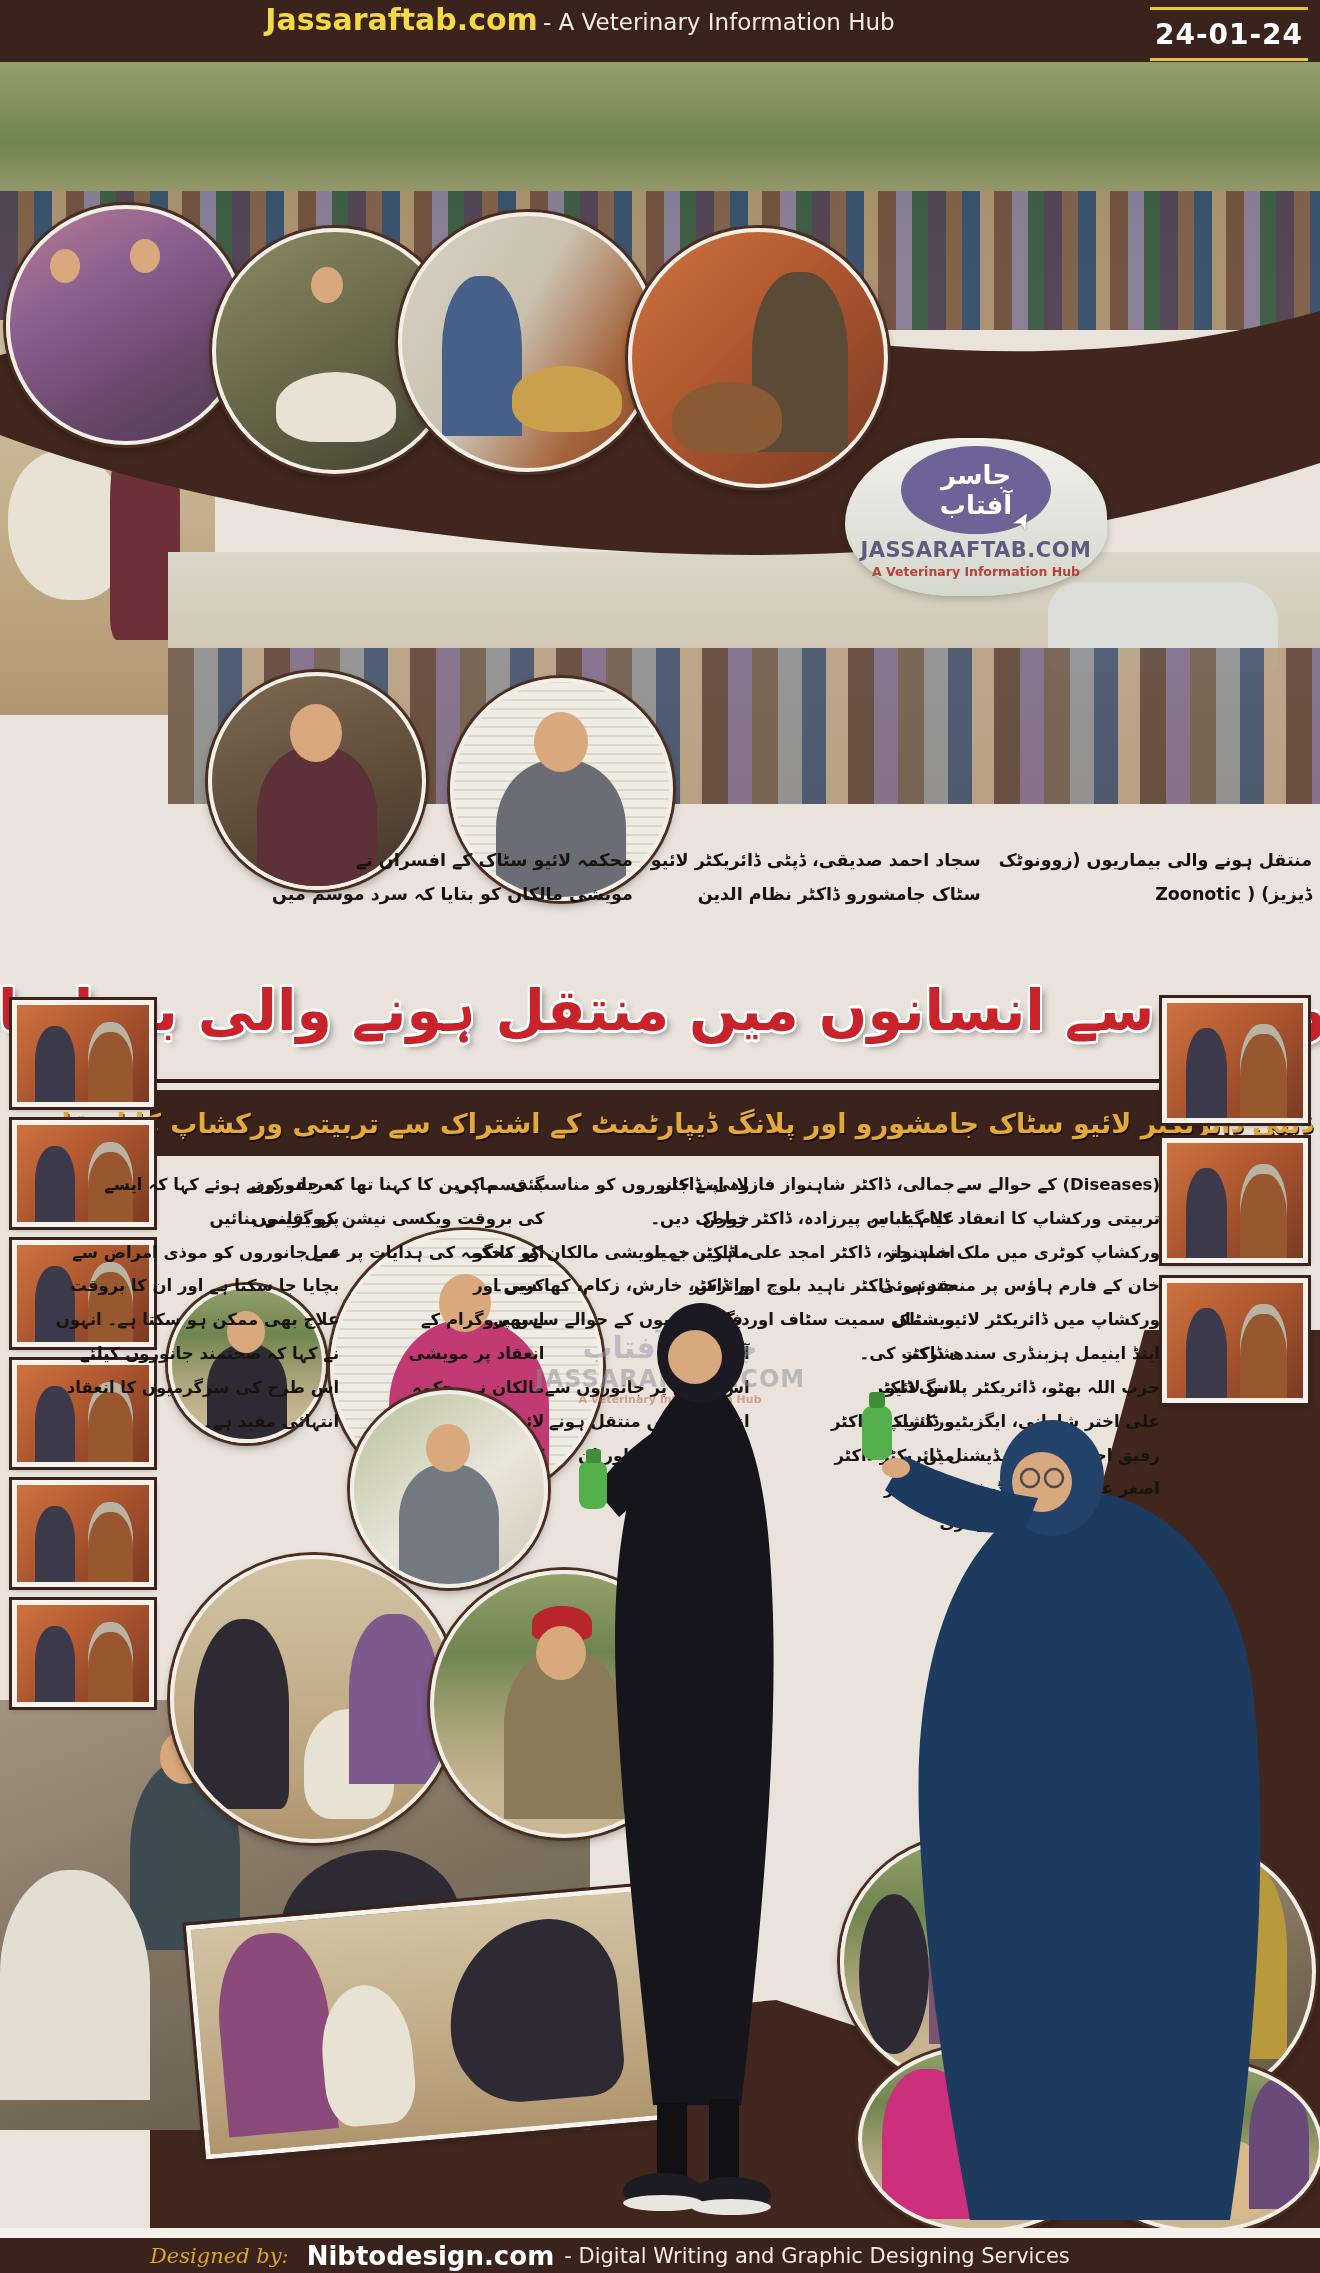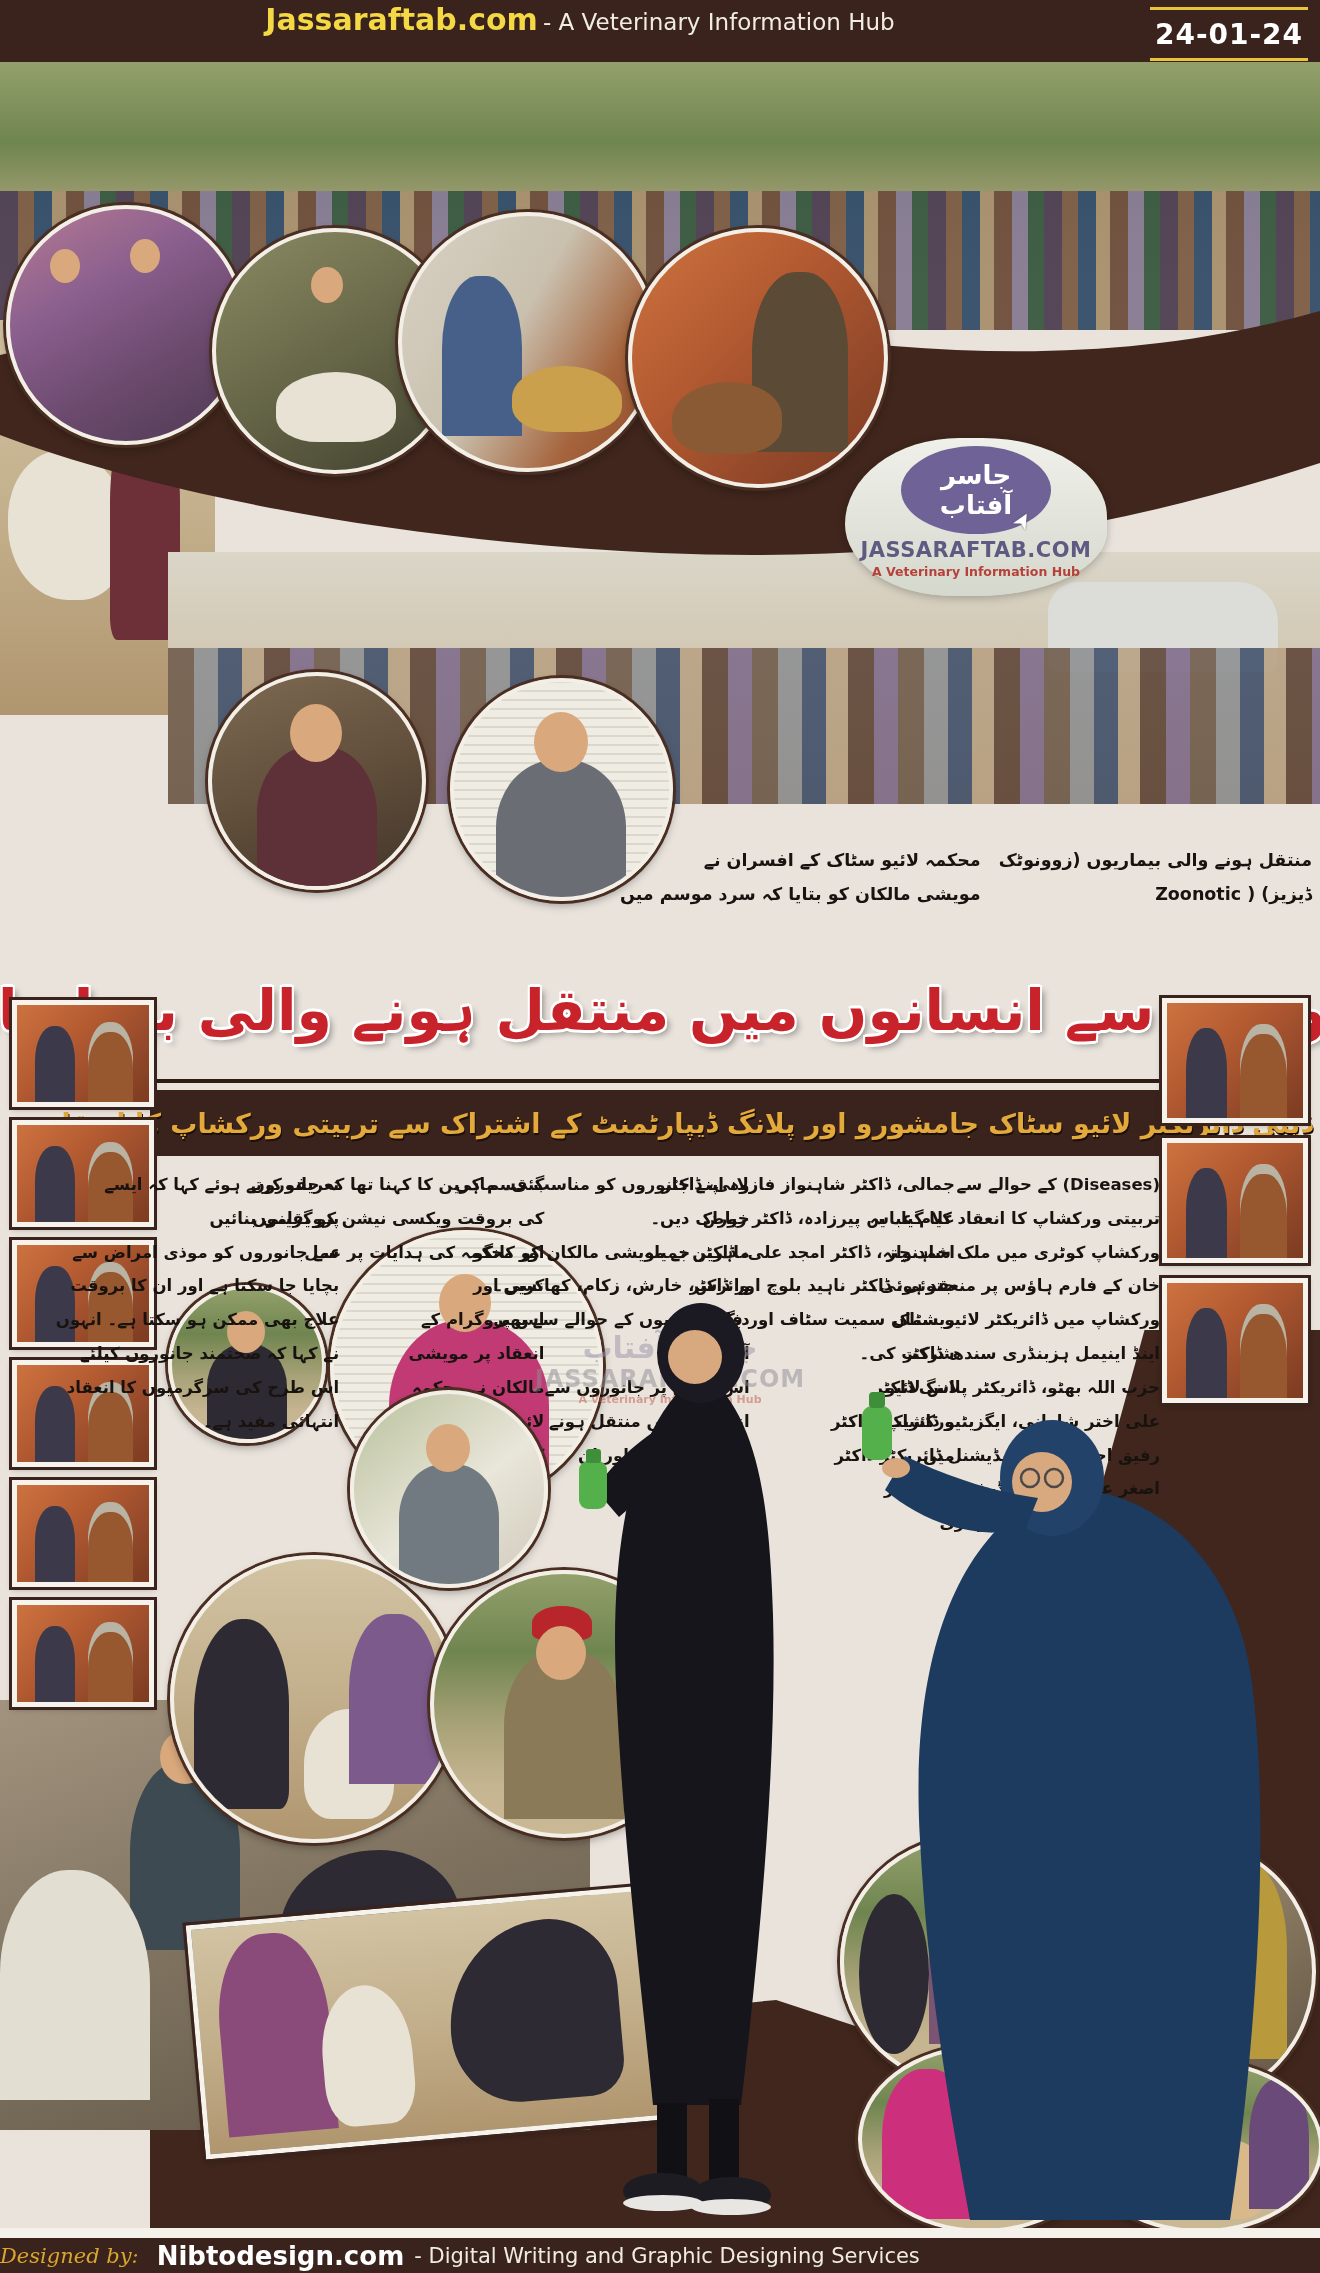--- a/index.html
+++ b/index.html
@@ -80,21 +80,21 @@
   .rcol .frame{height:115px;position:relative;}
   .duo::before{content:"";position:absolute;left:14%;top:22%;width:30%;height:80%;background:#3c3a4a;border-radius:45% 45% 0 0;}
   .duo::after{content:"";position:absolute;right:12%;top:18%;width:34%;height:84%;background:#97572f;border-radius:45% 45% 0 0;box-shadow:inset 0 10px 0 #b9b3a4;}
 
   
   .cutout{z-index:9;}
 
   
   .footer-gap{left:0;top:2228px;width:1320px;height:10px;background:#f4f1ea;z-index:10;}
   .footerbar{left:0;top:2238px;width:1320px;height:35px;background:#3a231c;z-index:10;display:flex;align-items:center;}
-  .foot-designed{font-family:"DejaVu Serif","Liberation Serif",serif;font-style:italic;color:#d9a62e;font-size:21px;}
+  .foot-designed{font-family:"DejaVu Serif","Liberation Serif",serif;font-style:italic;color:#d9a62e;font-size:21px;margin-left:150px;}
   .foot-site{color:#fff;font-size:26px;font-weight:bold;margin-left:18px;}
   .foot-services{color:#f0ece4;font-size:21px;margin-left:10px;}
 </style>
 </head>
 <body>
 
 <div class="page">
 
   <div class="abs ph ph-trees crowdrow" style="left:0;top:62px;width:1320px;height:268px;z-index:1;"></div>
 
@@ -144,20 +144,24 @@
   </div>
   <div class="abs ph circle ph-news" style="left:450px;top:678px;width:215px;height:215px;z-index:5;">
     <div class="blob" style="left:42px;top:78px;width:130px;height:150px;background:#6a6e74;border-radius:45% 45% 0 0;"></div>
     <div class="blob fig-head" style="left:80px;top:30px;width:54px;height:60px;"></div>
   </div>
 
   <div class="abs intro-wrap urdu">
     <div class="intro-col">
         <div class="line">منتقل ہونے والی بیماریوں (زوونوٹک</div>
         <div class="line">ڈیزیز) ( Zoonotic</div>
+      </div>
+    <div class="intro-col">
+        <div class="line">سجاد احمد صدیقی، ڈپٹی ڈائریکٹر لائیو</div>
+        <div class="line">سٹاک جامشورو ڈاکٹر نظام الدین</div>
       </div>
     <div class="intro-col">
         <div class="line">محکمہ لائیو سٹاک کے افسران نے</div>
         <div class="line">مویشی مالکان کو بتایا کہ سرد موسم میں</div>
       </div>
   </div>
 
   <div class="abs headline">جانوروں سے انسانوں میں منتقل ہونے والی بیماریاں</div>
   <div class="abs rule"></div>
   <div class="abs subband">

